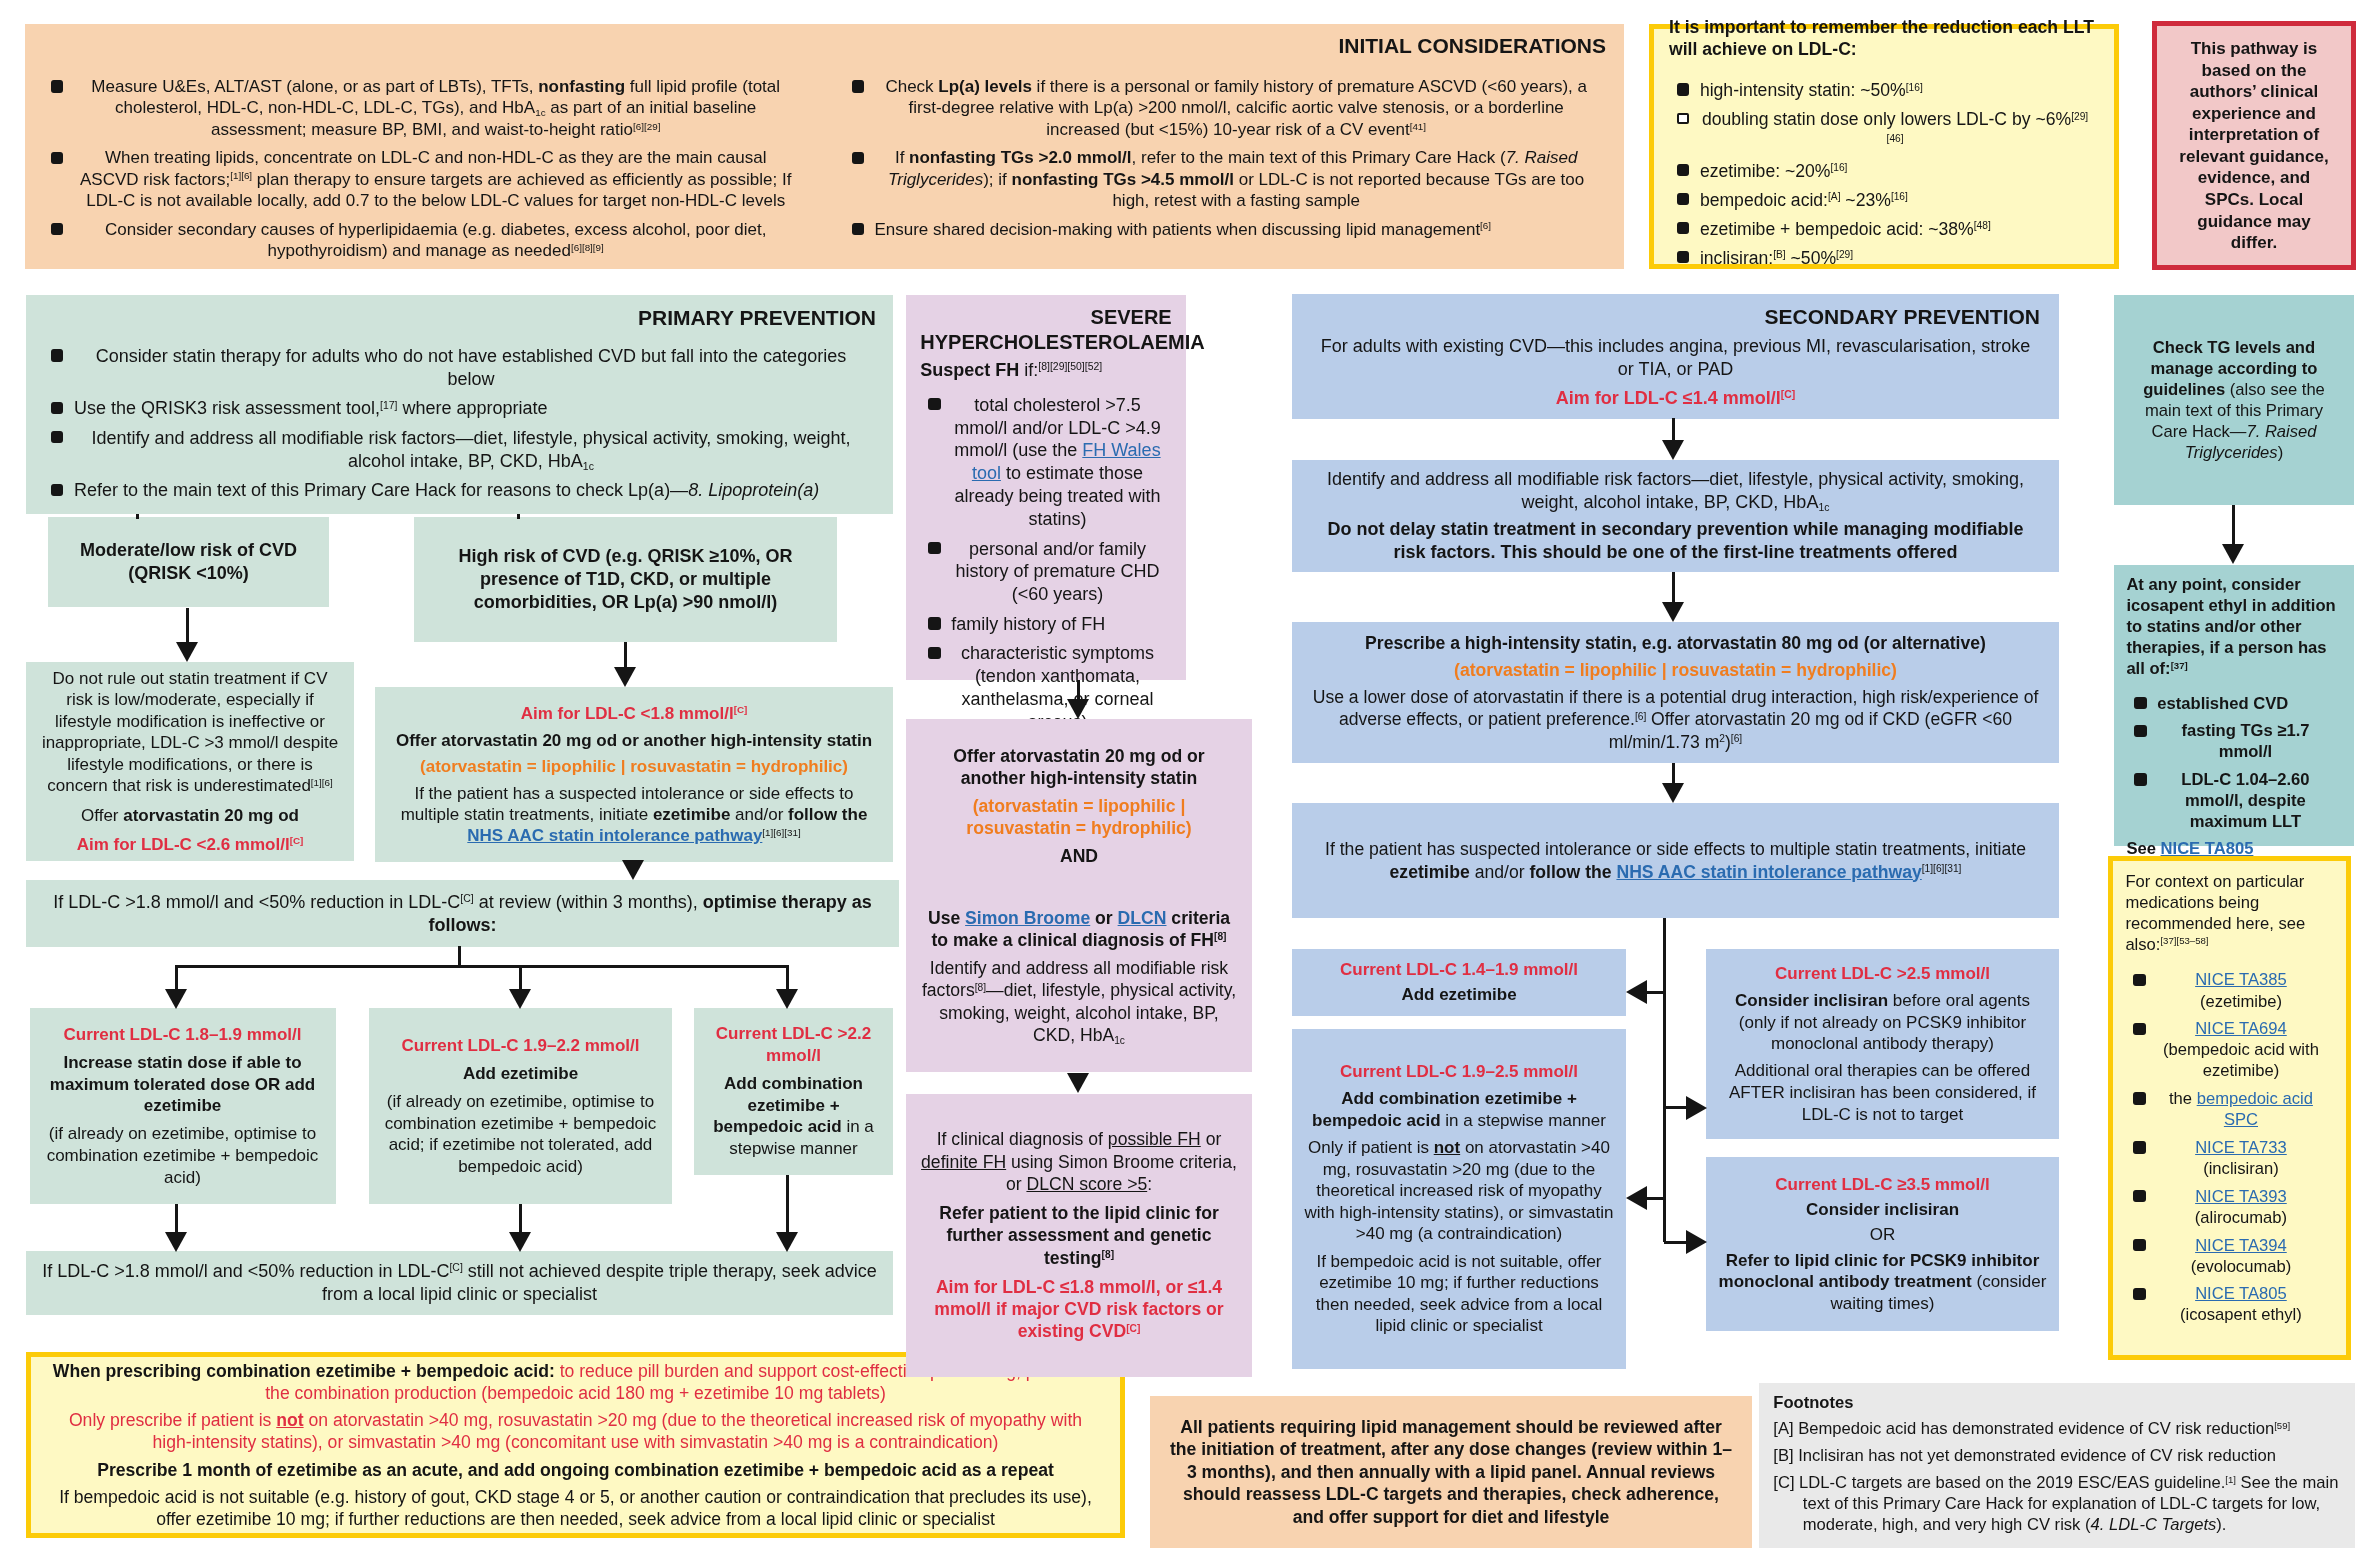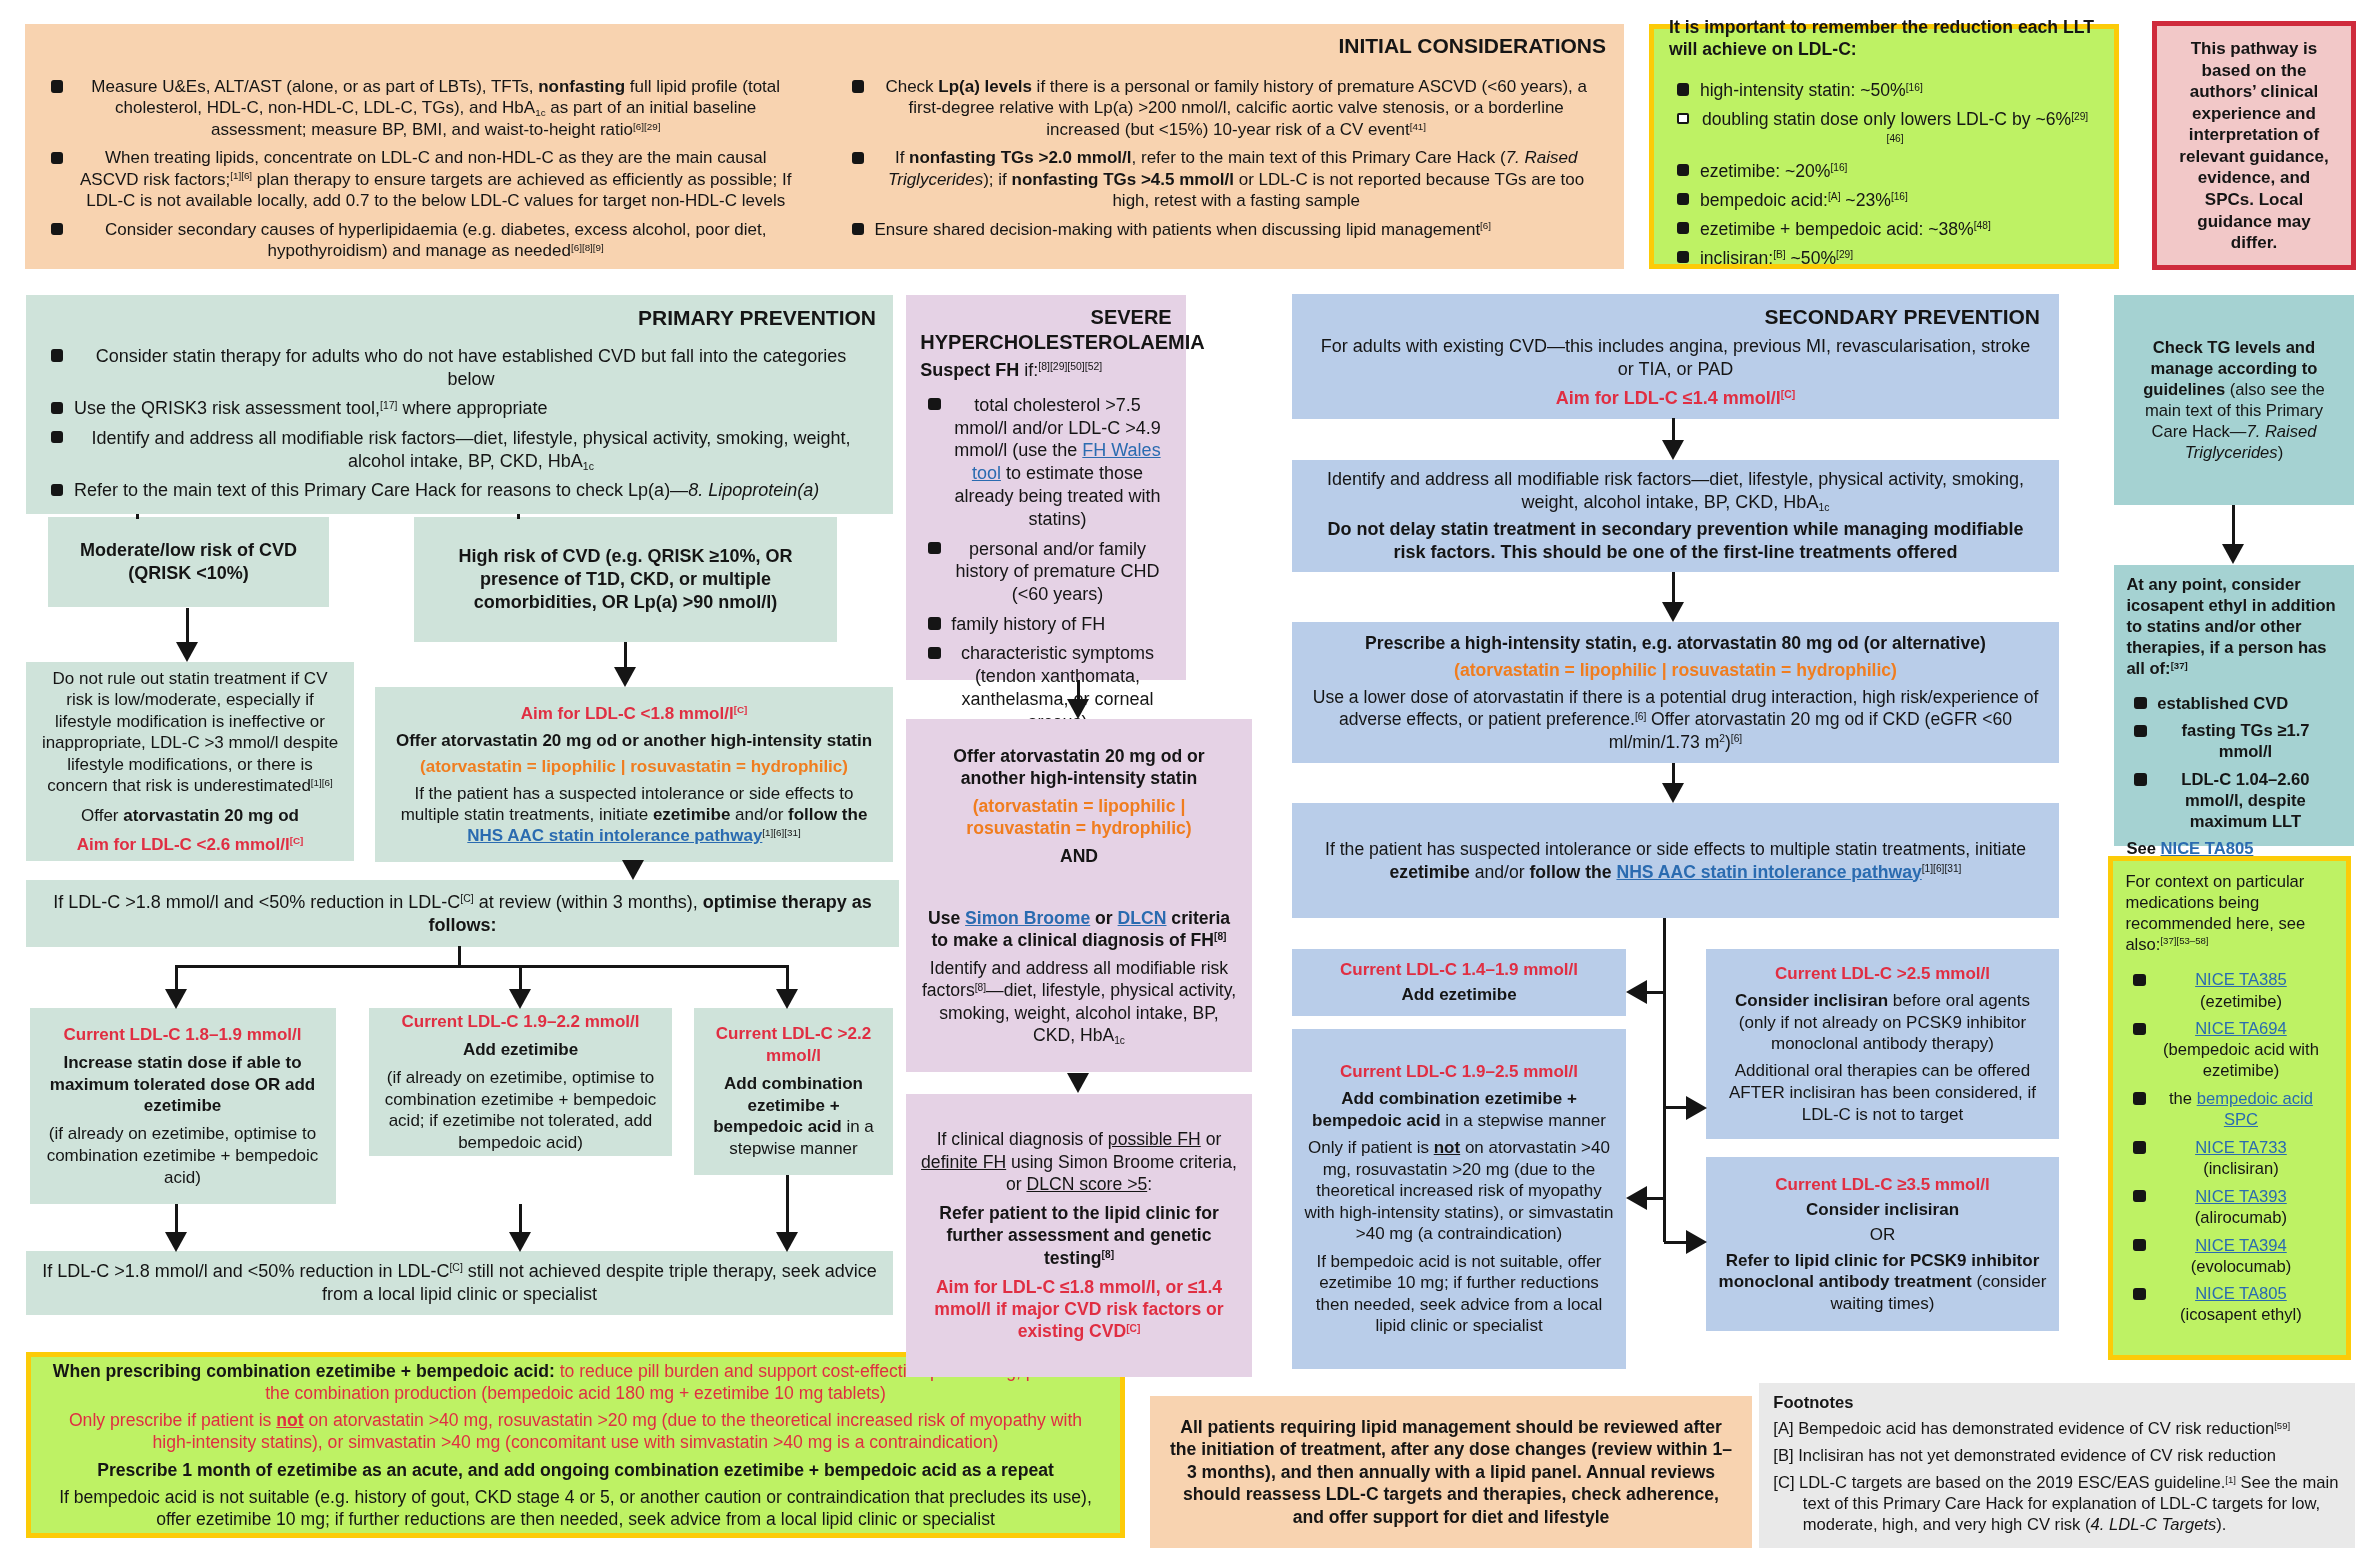--- a/index.html
+++ b/index.html
@@ -5,21 +5,21 @@
   html,body{margin:0;padding:0;background:#ffffff;}
   body{width:2377px;height:1561px;font-family:"Liberation Sans","DejaVu Sans",sans-serif;color:#151515;}
   #canvas{position:relative;width:2377px;height:1561px;background:#ffffff;overflow:hidden;}
   .bx{position:absolute;box-sizing:border-box;display:flex;flex-direction:column;justify-content:center;padding:10.5px 16px;text-align:center;font-size:18px;line-height:1.27;}
   .tl{justify-content:flex-start;text-align:left;}
   .mint{background:#cfe3da;}
   .purple{background:#e5d2e5;}
   .blue{background:#b9cde9;}
   .teal{background:#a5d2d2;}
   .peach{background:#f8d3b0;}
-  .yellow{background:#bef264;border:5.7px solid #fccb08;}
+  .yellow{background:#fef9c3;border:5.7px solid #fccb08;}
   .redbox{background:#f2c8c8;border:5.7px solid #cf2b3c;}
   .grey{background:#e9e9e9;}
   .ttl{font-weight:bold;font-size:21px;margin:0 0 8.6px 0;text-align:right;}
   .bx p{margin:0 0 10.5px 0;}
   .bx p:last-child{margin-bottom:0;}
   .blist{list-style:none;margin:8px;padding:0;text-align:center;}
   .blist li{display:flex;align-items:flex-start;margin:0 0 6.7px 0;}
   .blist li:last-child{margin-bottom:0;}
   .blt{flex:0 0 12.4px;width:12.4px;height:12.4px;background:#151515;border-radius:2.9px;margin:4.3px 10.5px 0 0;}
   .blt.open{flex-basis:7.6px;width:7.6px;height:7.6px;background:#fff;border:2.9px solid #151515;border-radius:1.9px;}
@@ -160,21 +160,21 @@
   <section class="bx mint" style="left:26px;top:880px;width:873px;height:67px;">
     <p><span>If LDL-C &gt;1.8 mmol/l and &lt;50% reduction in LDL-C</span><span class="sup">[C]</span><span> at review (within 3 months), </span><span class="b">optimise therapy as follows:</span></p>
   </section>
 
   <section class="bx mint" style="left:29.5px;top:1008px;width:306px;height:196px;font-size:17px;padding:7.6px 11.4px;">
     <p style="margin-bottom:6.7px;"><span class="b red">Current LDL-C 1.8–1.9 mmol/l</span></p>
     <p style="margin-bottom:6.7px;"><span class="b">Increase statin dose if able to maximum tolerated dose OR add ezetimibe</span></p>
     <p><span>(if already on ezetimibe, optimise to combination ezetimibe + bempedoic acid)</span></p>
   </section>
 
-  <section class="bx mint" style="left:369px;top:1008px;width:303px;height:148px;font-size:17px;padding:7.6px 11.4px;">
+  <section class="bx mint" style="left:369px;top:1008px;width:303px;height:196px;font-size:17px;padding:7.6px 11.4px;">
     <p style="margin-bottom:6.7px;"><span class="b red">Current LDL-C 1.9–2.2 mmol/l</span></p>
     <p style="margin-bottom:6.7px;"><span class="b">Add ezetimibe</span></p>
     <p><span>(if already on ezetimibe, optimise to combination ezetimibe + bempedoic acid; if ezetimibe not tolerated, add bempedoic acid)</span></p>
   </section>
 
   <section class="bx mint" style="left:694px;top:1008px;width:199px;height:167px;font-size:17px;padding:7.6px 10.5px;">
     <p style="margin-bottom:6.7px;"><span class="b red">Current LDL-C &gt;2.2 mmol/l</span></p>
     <p><span class="b">Add combination ezetimibe + bempedoic acid</span><span> in a stepwise manner</span></p>
   </section>
 

